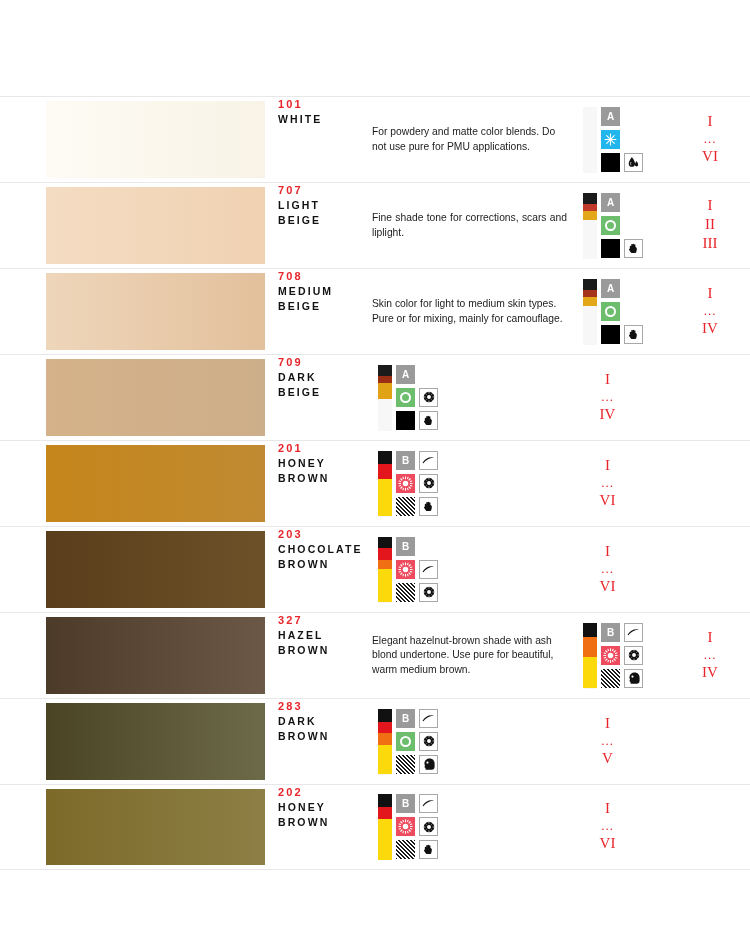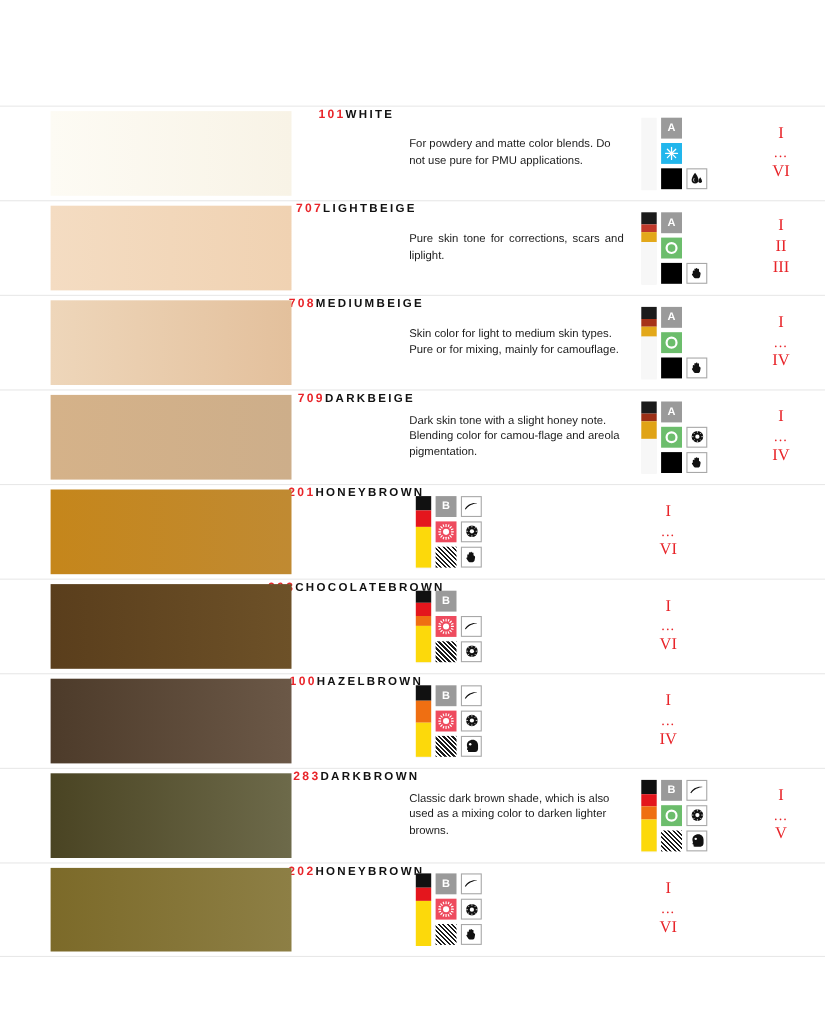--- a/index.html
+++ b/index.html
@@ -40,22 +40,22 @@
     right: 5px;
     top: 4px;
     bottom: 4px;
   }
 
   
   .name-cell {
     width: 100px;
     flex: 0 0 100px;
     display: flex;
-    flex-direction: row;
-    justify-content: center;
+    flex-direction: column;
+    justify-content: flex-start;
     padding-left: 8px;
   }
   .code {
     color: #e8252a;
     font-weight: bold;
     font-size: 11px;
     letter-spacing: 2.1px;
     line-height: 15px;
   }
   .cname {
@@ -223,21 +223,21 @@
       <div class="row">
         <div class="swatch-cell">
           <div class="swatch" style="background: linear-gradient(90deg, rgb(244, 220, 194) 0%, rgb(240, 210, 178) 100%);"></div>
         </div>
         <div class="name-cell">
           <div class="code">707</div>
           <div class="cname">LIGHT</div>
           <div class="cname">BEIGE</div>
         </div>
         <div class="desc-cell">
-          <div class="desc justify">Pure skin tone for corrections, scars and liplight.</div>
+          <div class="desc justify">Fine shade tone for corrections, scars and liplight.</div>
         </div>
         <div class="icons-cell">
           <div class="icon-grid">
             <div class="flag">
               <i style="background: rgb(27, 27, 27); height: 17%;"></i>
               <i style="background: rgb(192, 57, 43); height: 11%;"></i>
               <i style="background: rgb(227, 168, 26); height: 14%;"></i>
               <i style="background: rgb(247, 247, 247); height: 58%;"></i>
             </div>
             <div class="stack">
@@ -309,23 +309,20 @@
         </div>
       </div>
       <div class="row">
         <div class="swatch-cell">
           <div class="swatch" style="background: linear-gradient(90deg, rgb(213, 178, 137) 0%, rgb(205, 174, 138) 100%);"></div>
         </div>
         <div class="name-cell">
           <div class="code">709</div>
           <div class="cname">DARK</div>
           <div class="cname">BEIGE</div>
-        </div>
-        <div class="desc-cell">
-          <div class="desc">Dark skin tone with a slight honey note. Blending color for camou-flage and areola pigmentation.</div>
         </div>
         <div class="icons-cell">
           <div class="icon-grid">
             <div class="flag">
               <i style="background: rgb(27, 27, 27); height: 17%;"></i>
               <i style="background: rgb(155, 47, 22); height: 11%;"></i>
               <i style="background: rgb(224, 163, 22); height: 25%;"></i>
               <i style="background: rgb(247, 247, 247); height: 47%;"></i>
             </div>
             <div class="stack">
@@ -520,23 +517,26 @@
           <div class="roman">I</div>
           <div class="roman dots">...</div>
           <div class="roman">VI</div>
         </div>
       </div>
       <div class="row">
         <div class="swatch-cell">
           <div class="swatch" style="background: linear-gradient(90deg, rgb(77, 59, 42) 0%, rgb(107, 88, 71) 100%);"></div>
         </div>
         <div class="name-cell">
-          <div class="code">100</div>
+          <div class="code">327</div>
           <div class="cname">HAZEL</div>
           <div class="cname">BROWN</div>
+        </div>
+        <div class="desc-cell">
+          <div class="desc">Elegant hazelnut-brown shade with ash blond undertone. Use pure for beautiful, warm medium brown.</div>
         </div>
         <div class="icons-cell">
           <div class="icon-grid">
             <div class="flag">
               <i style="background: rgb(17, 17, 17); height: 22%;"></i>
               <i style="background: rgb(239, 111, 18); height: 30%;"></i>
               <i style="background: rgb(252, 217, 11); height: 48%;"></i>
             </div>
             <div class="stack">
               <div class="box gray">B</div>
@@ -604,23 +604,20 @@
       </div>
       <div class="row">
         <div class="swatch-cell">
           <div class="swatch" style="background: linear-gradient(90deg, rgb(74, 68, 35) 0%, rgb(109, 106, 74) 100%);"></div>
         </div>
         <div class="name-cell">
           <div class="code">283</div>
           <div class="cname">DARK</div>
           <div class="cname">BROWN</div>
         </div>
-        <div class="desc-cell">
-          <div class="desc">Classic dark brown shade, which is also used as a mixing color to darken lighter browns.</div>
-        </div>
         <div class="icons-cell">
           <div class="icon-grid">
             <div class="flag">
               <i style="background: rgb(17, 17, 17); height: 20%;"></i>
               <i style="background: rgb(228, 22, 29); height: 17%;"></i>
               <i style="background: rgb(239, 111, 18); height: 18%;"></i>
               <i style="background: rgb(252, 217, 11); height: 45%;"></i>
             </div>
             <div class="stack">
               <div class="box gray">B</div>

